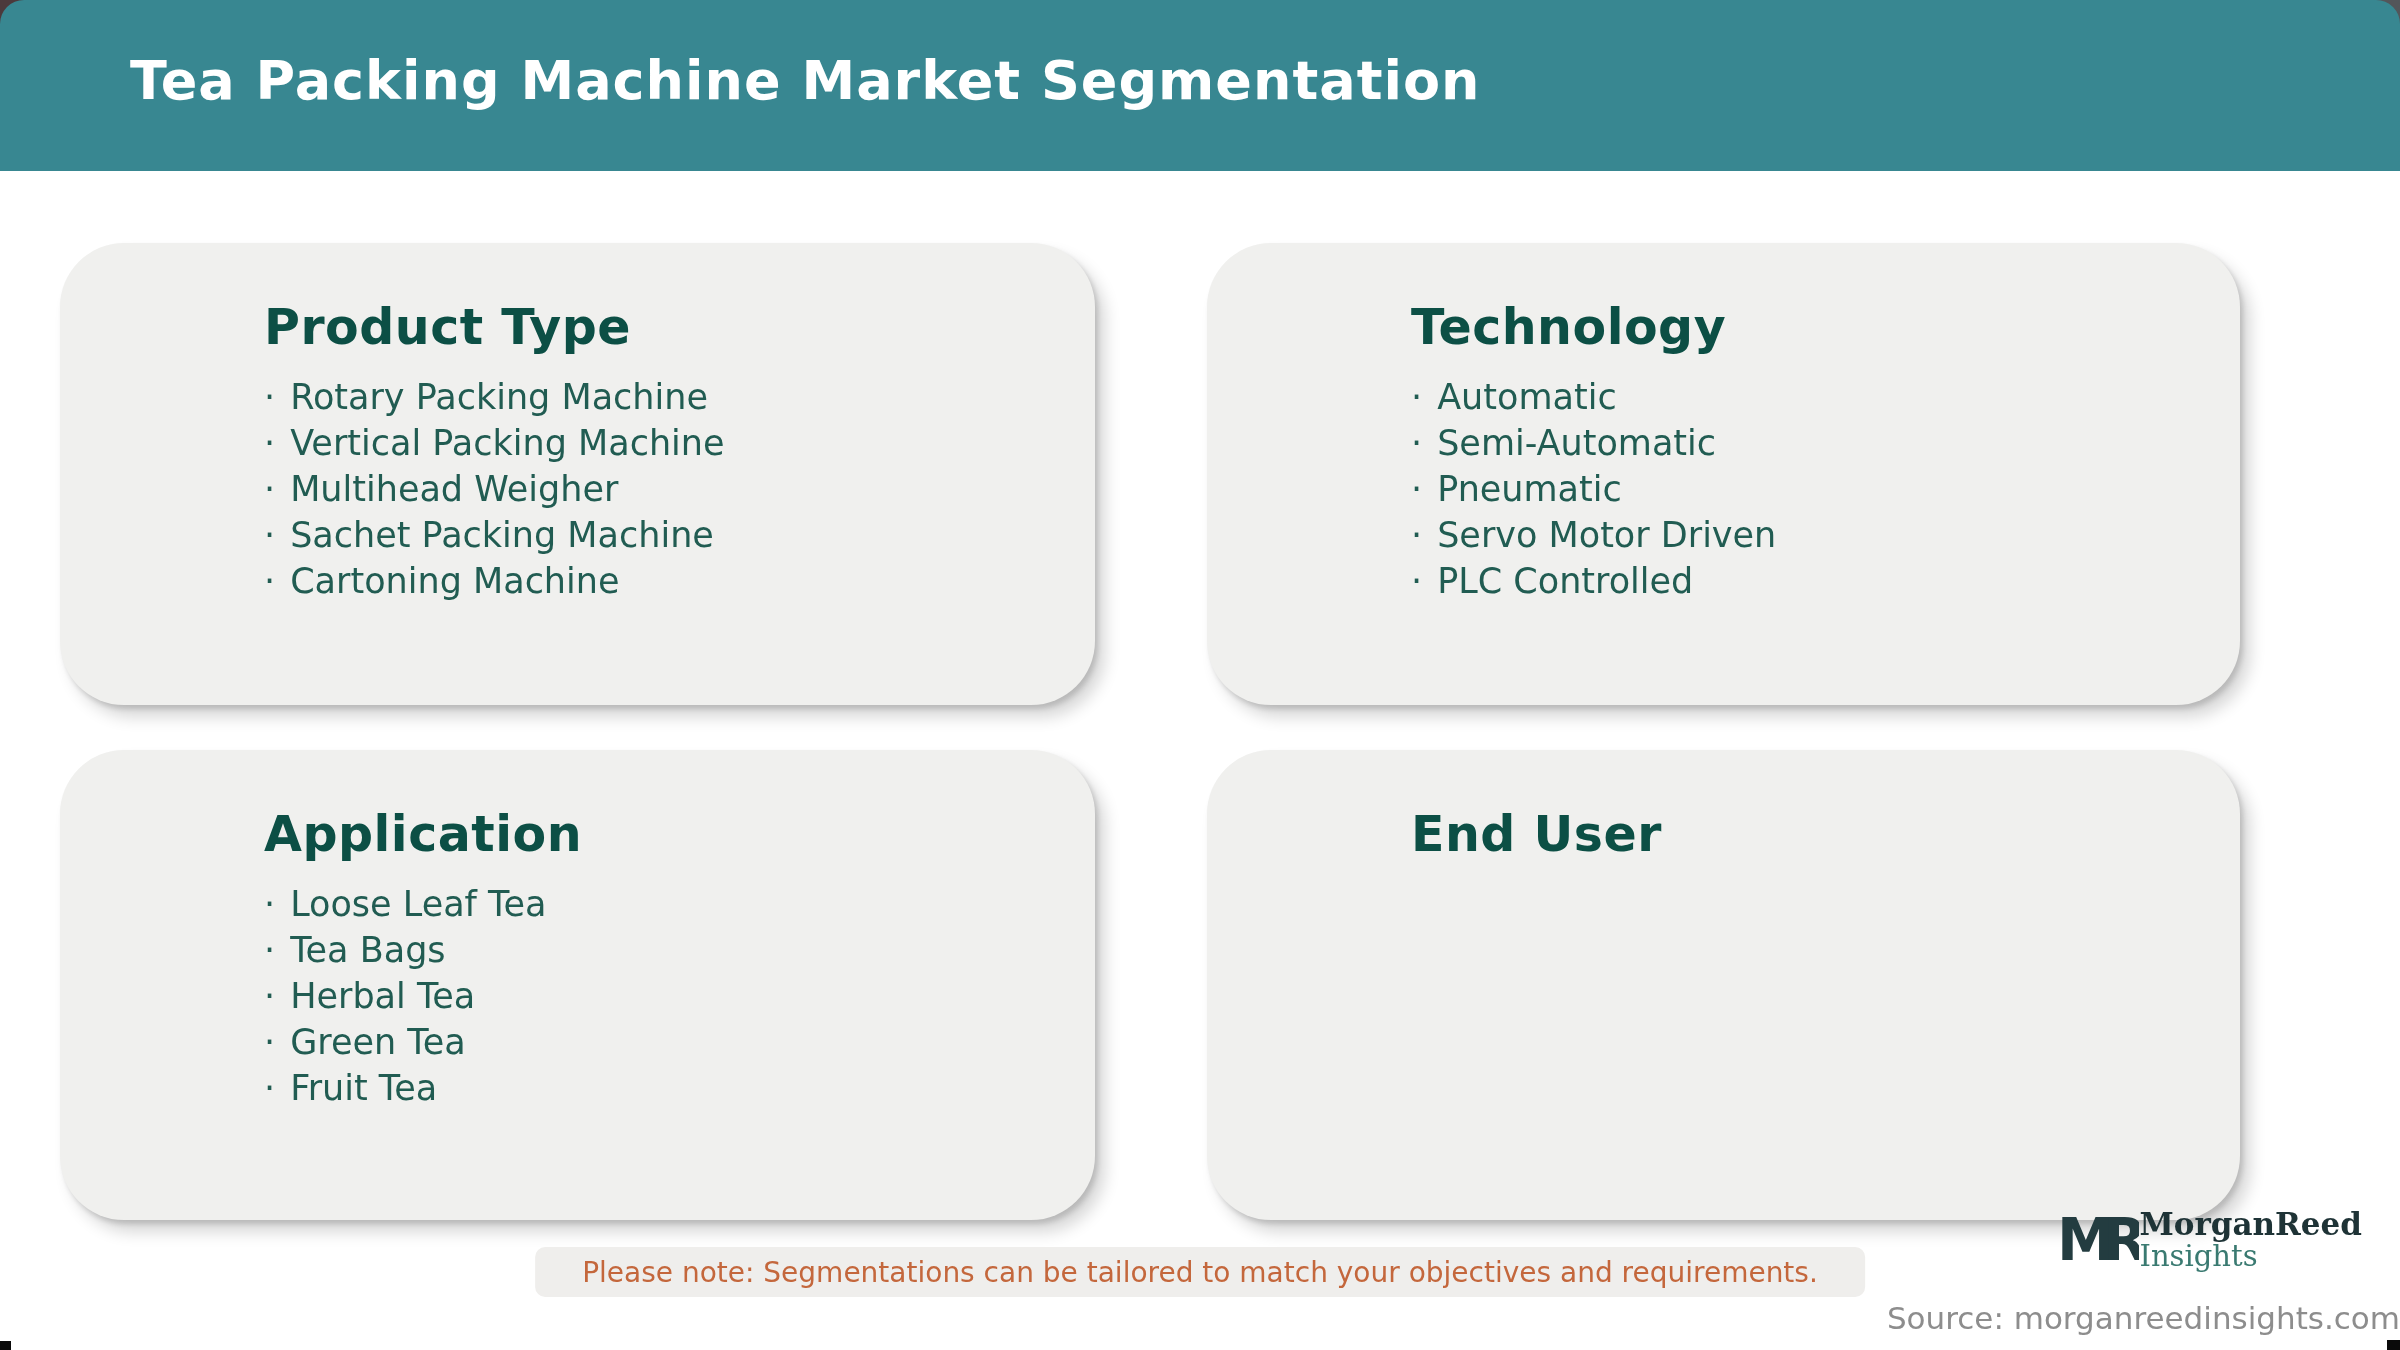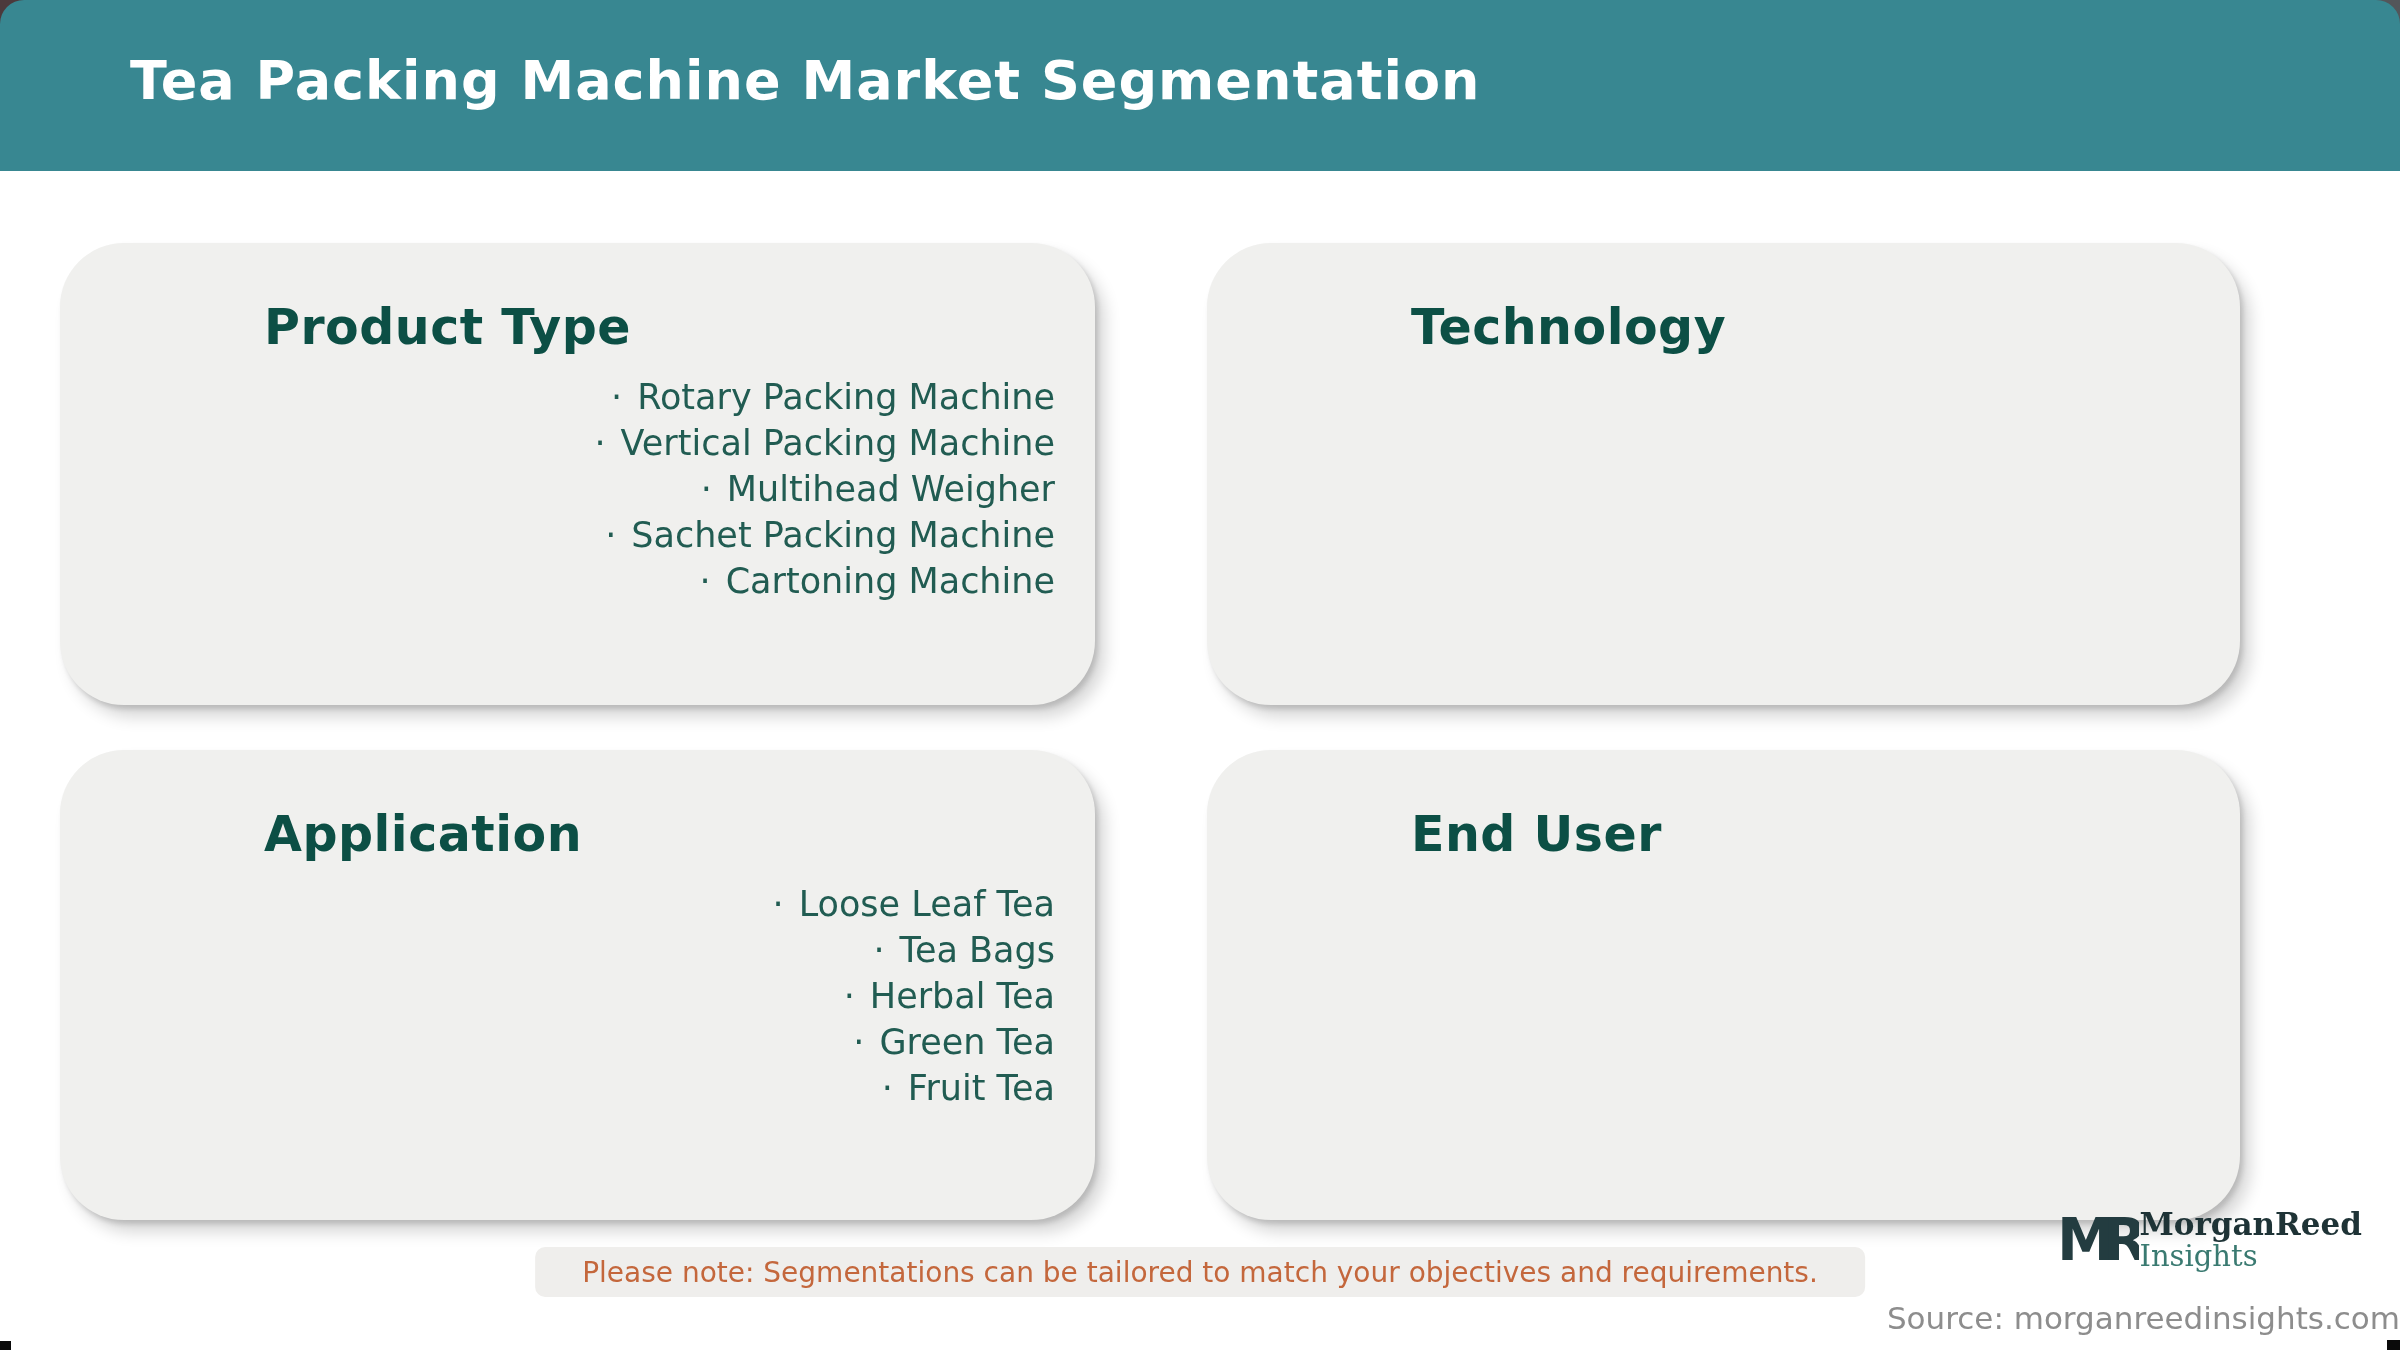--- a/index.html
+++ b/index.html
@@ -50,21 +50,21 @@
   #card-1 { left: 1207px; top: 243px; width: 1033px; height: 462px; }
   #card-2 { left: 60px;   top: 750px; width: 1035px; height: 470px; }
   #card-3 { left: 1207px; top: 750px; width: 1033px; height: 470px; }
   .card h2 {
     margin: 0;
     font-size: 49px;
     font-weight: bold;
     color: #0c4f45;
     letter-spacing: 0.5px;
   }
-  .card ul { margin: 18px 0 0 0; padding: 0; list-style: none; text-align: right; }
+  .card ul { margin: 18px 0 0 0; padding: 0; list-style: none; }
   .card li {
     font-size: 35px;
     line-height: 46px;
     color: #215c52;
     white-space: nowrap;
   }
   .card li::before { content: "·"; margin-right: 15px; }
 
   .note {
     position: absolute;
@@ -134,20 +134,27 @@
         <li>Rotary Packing Machine</li>
         <li>Vertical Packing Machine</li>
         <li>Multihead Weigher</li>
         <li>Sachet Packing Machine</li>
         <li>Cartoning Machine</li>
       </ul>
   </section>
 
   <section class="card" id="card-1">
     <h2>Technology</h2>
+    <ul>
+        <li>Automatic</li>
+        <li>Semi-Automatic</li>
+        <li>Pneumatic</li>
+        <li>Servo Motor Driven</li>
+        <li>PLC Controlled</li>
+      </ul>
   </section>
 
   <section class="card" id="card-2">
     <h2>Application</h2>
     <ul>
         <li>Loose Leaf Tea</li>
         <li>Tea Bags</li>
         <li>Herbal Tea</li>
         <li>Green Tea</li>
         <li>Fruit Tea</li>

